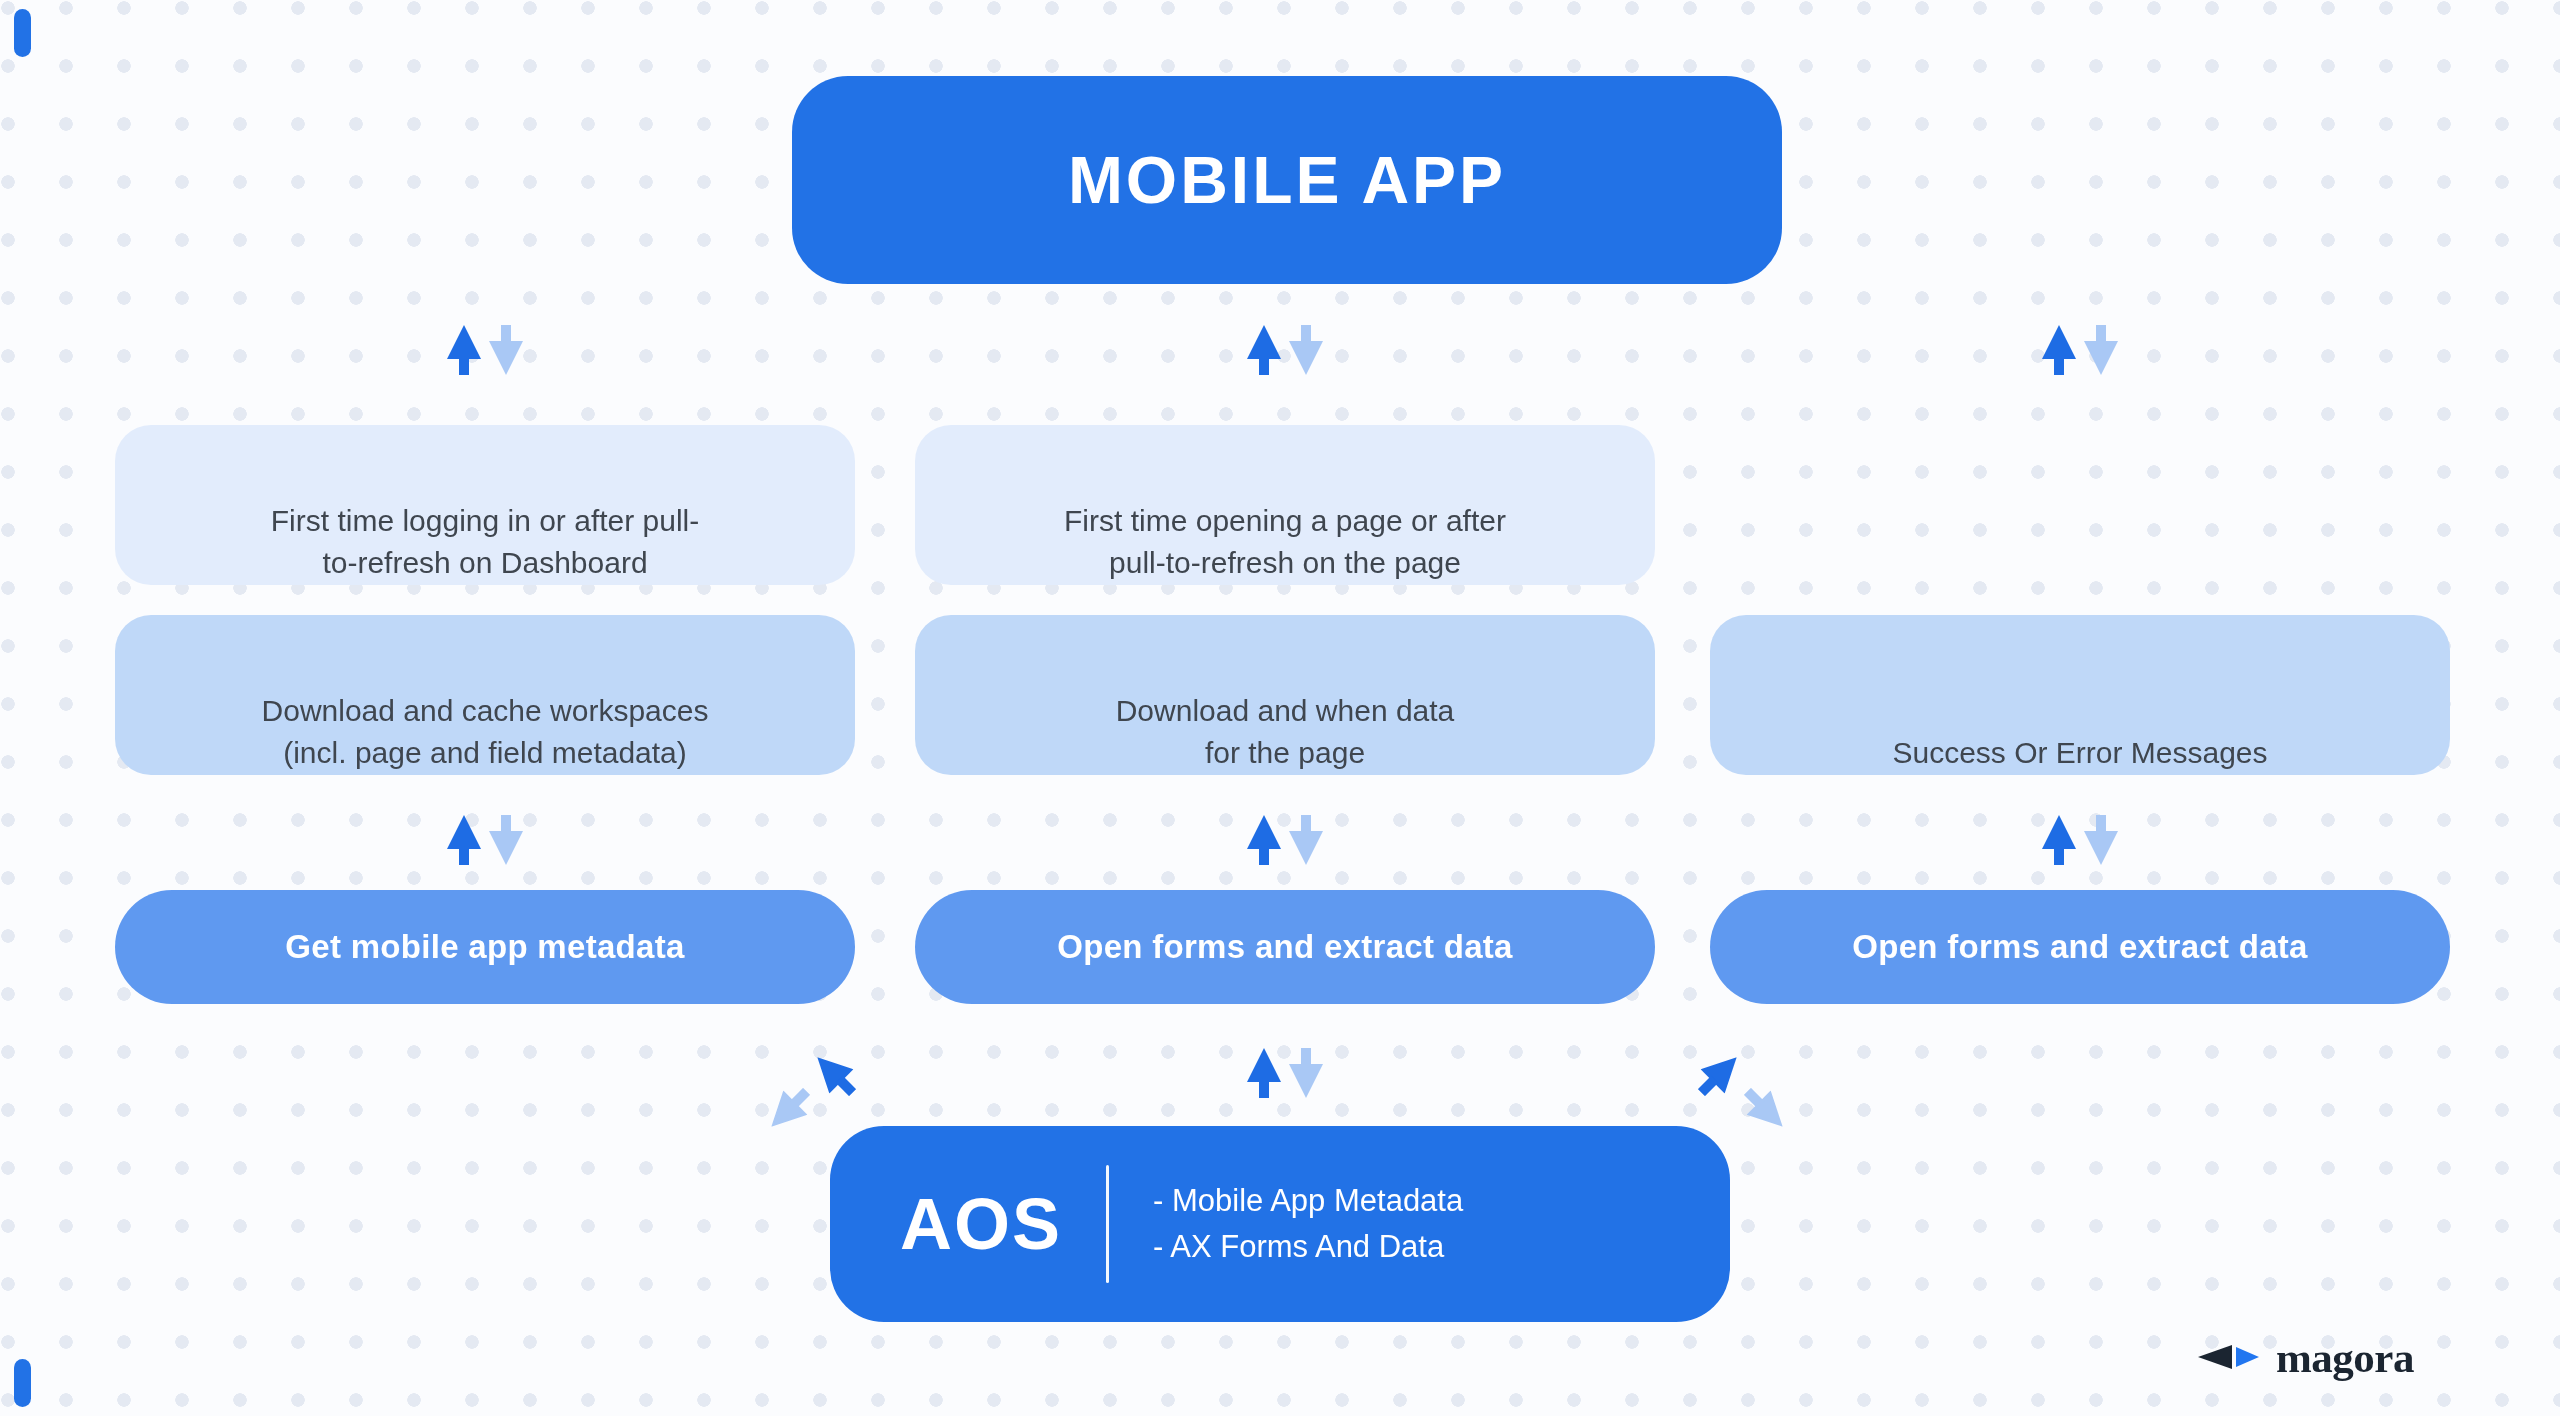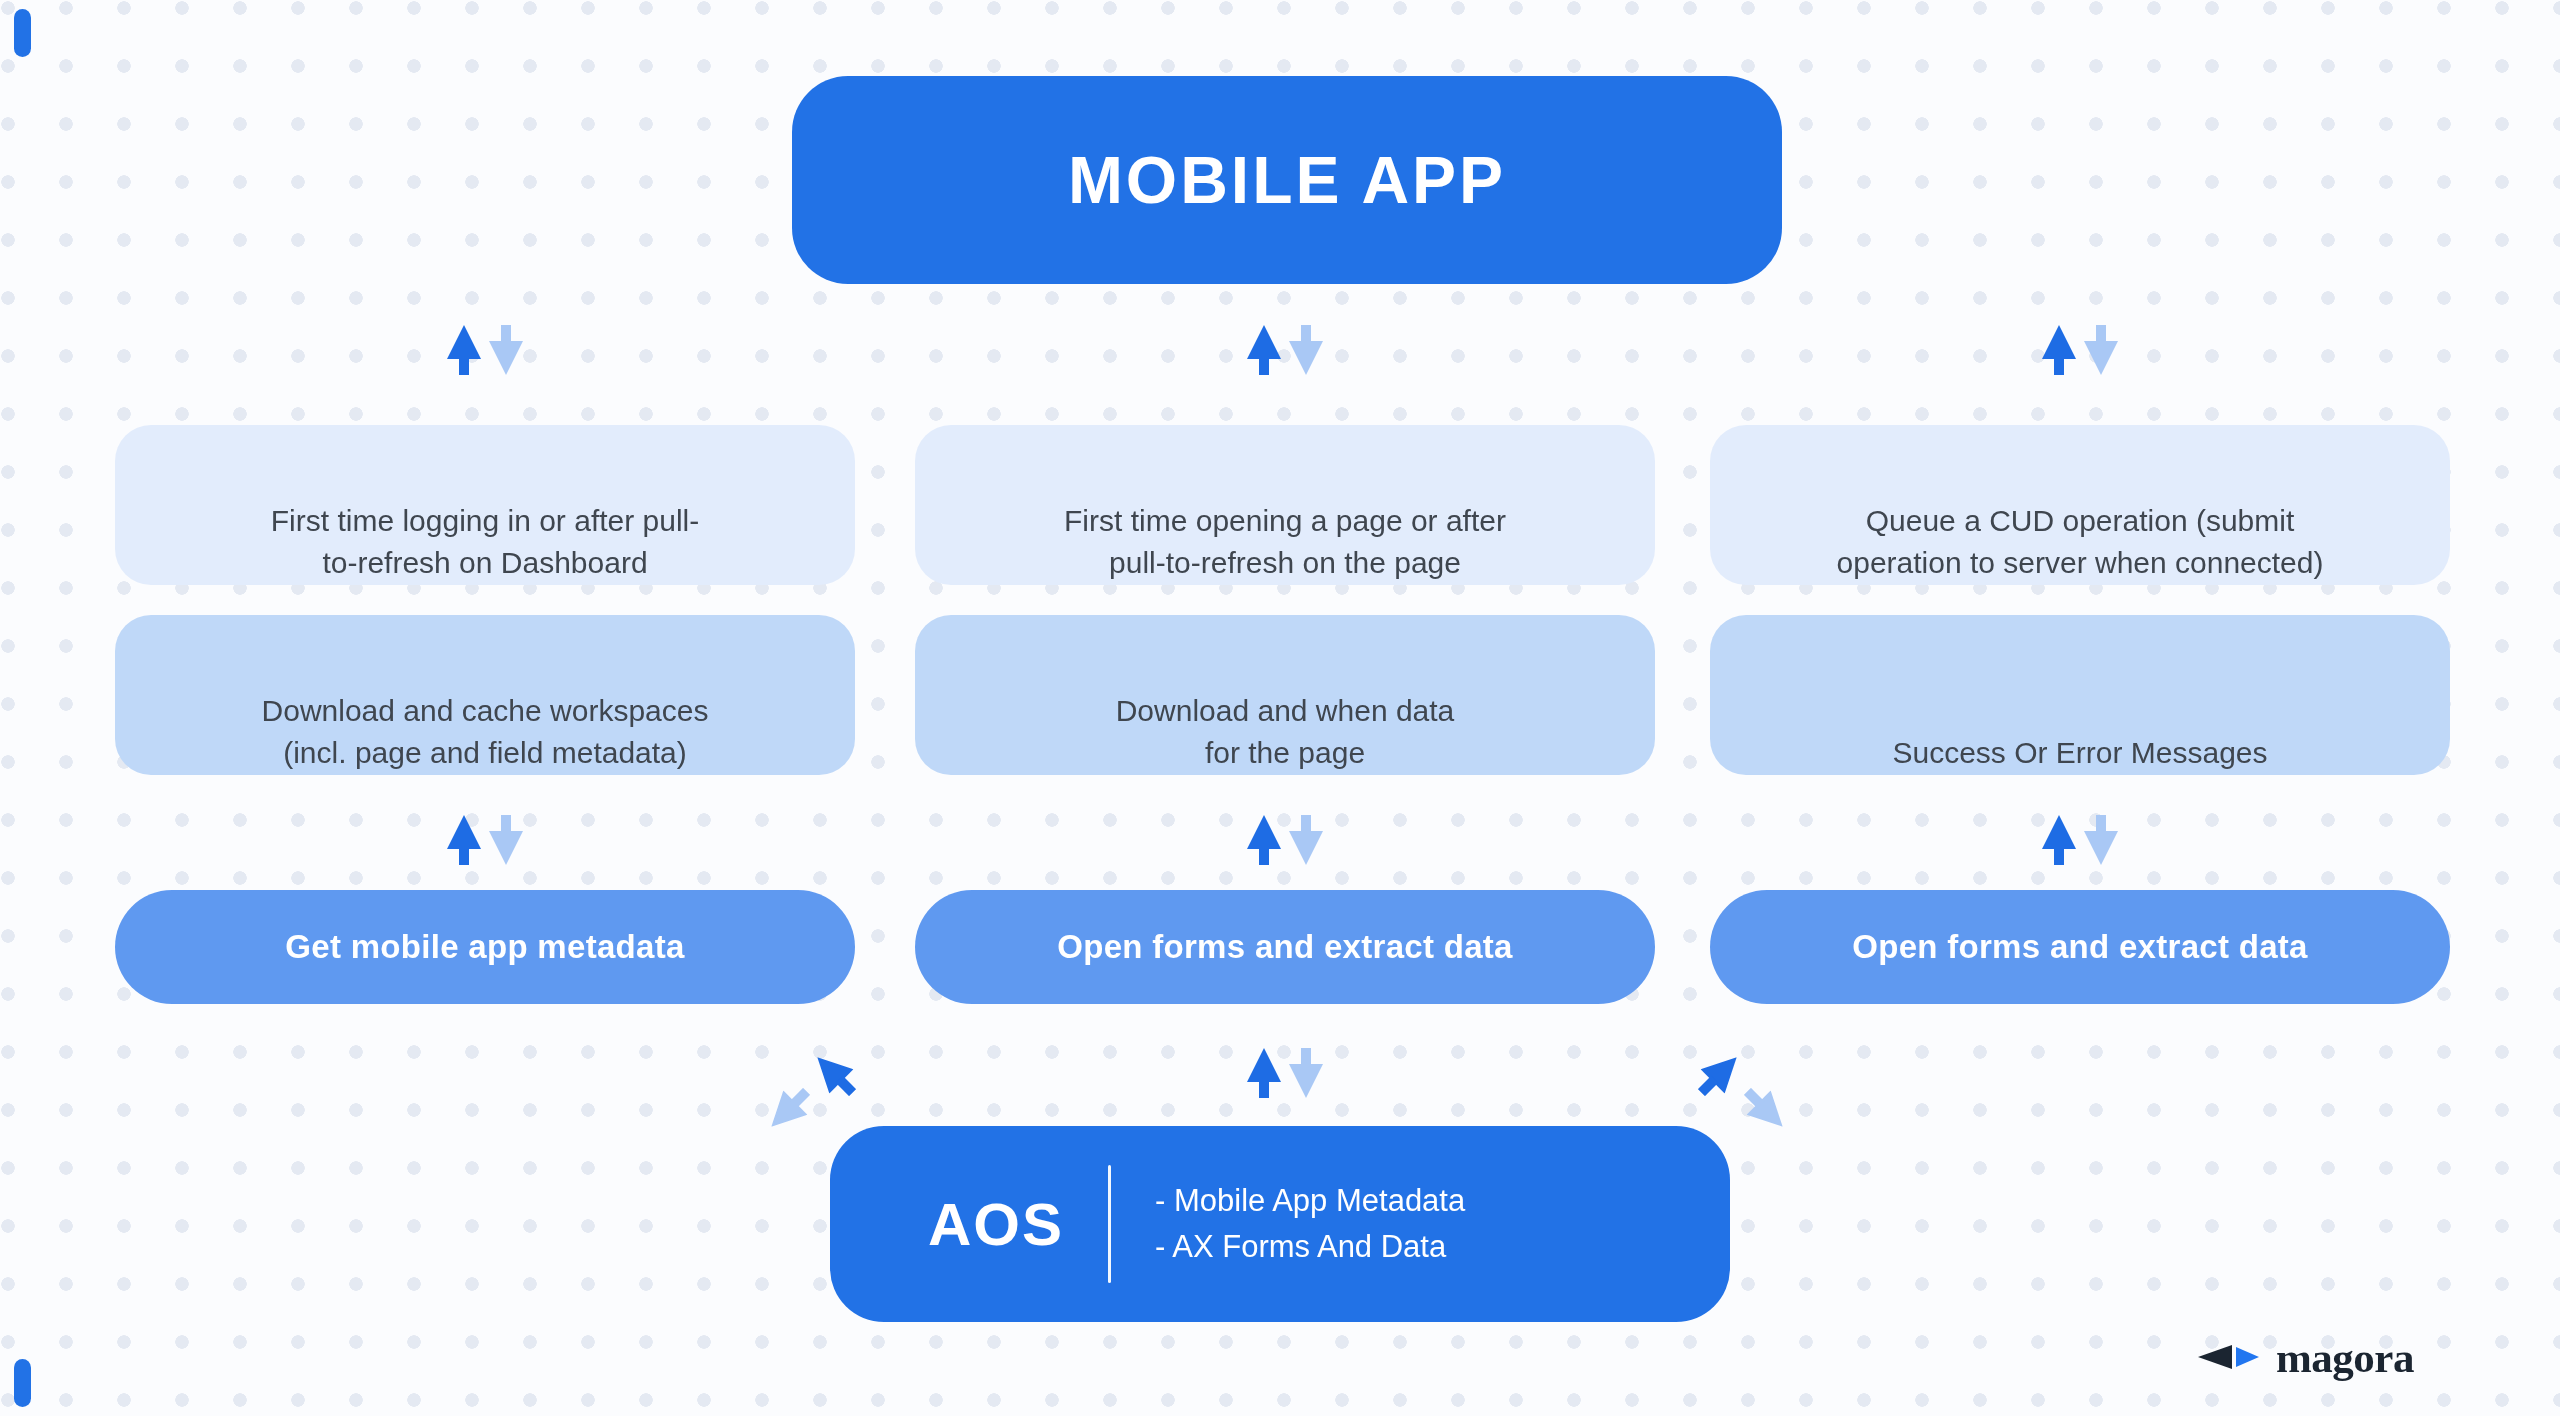--- a/index.html
+++ b/index.html
@@ -78,22 +78,22 @@
   .diag.right .arr.dark{left:2px;top:2px;transform:rotate(45deg);}
   .diag.right .arr.light{left:48px;top:36px;transform:rotate(-45deg);}
 
   .aos-box{
     position:absolute;left:830px;top:1126px;width:900px;height:196px;
     background:var(--primary-blue);border-radius:54px;
     display:flex;align-items:center;
     color:#ffffff;
   }
   .aos-name{
-    font-size:60px;font-weight:600;letter-spacing:2px;
-    margin-left:98px;
+    font-size:72px;font-weight:600;letter-spacing:2px;
+    margin-left:70px;
   }
   .aos-divider{
     width:3px;height:118px;background:rgba(255,255,255,0.95);
     margin-left:44px;margin-right:44px;border-radius:2px;
   }
   .aos-items{
     font-size:31px;font-weight:500;line-height:1.5;white-space:pre-line;
   }
 
   .logo{
@@ -150,24 +150,20 @@
       </svg>
   </div>
 
   <div class="box row1 col1">
     <span>First time logging in or after pull-
 to-refresh on Dashboard</span>
   </div>
   <div class="box row1 col2">
     <span>First time opening a page or after
 pull-to-refresh on the page</span>
-  </div>
-  <div class="box row1 col3">
-    <span>Queue a CUD operation (submit
-operation to server when connected)</span>
   </div>
 
   <div class="box row2 col1">
     <span>Download and cache workspaces
 (incl. page and field metadata)</span>
   </div>
   <div class="box row2 col2">
     <span>Download and when data
 for the page</span>
   </div>

